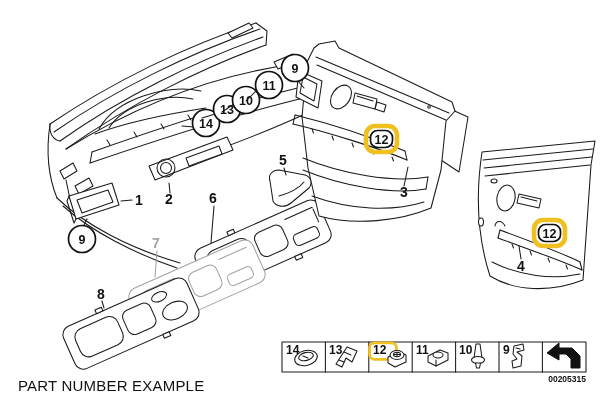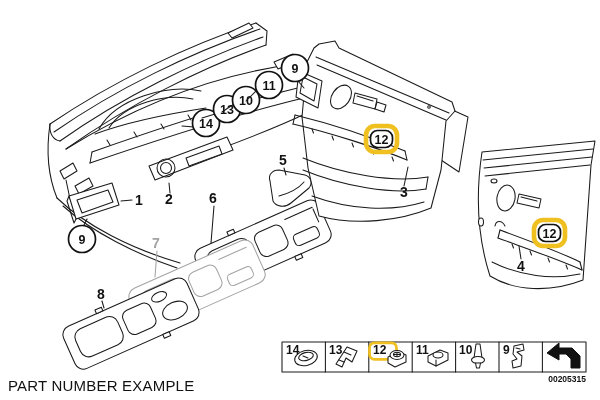--- a/index.html
+++ b/index.html
@@ -11,21 +11,21 @@
   text{font-family:"Liberation Sans",sans-serif;fill:#111;}
   .plabel{font-size:14px;font-weight:bold;}
   .plabel.muted{fill:var(--c-muted,#a3a3a3);}
   .clabel{font-size:12.5px;font-weight:bold;text-anchor:middle;}
   .cc{fill:#fff;stroke:#111;stroke-width:1.7;}
   .badge-ring{fill:none;stroke:var(--c-highlight,#f0c020);stroke-width:4.6;}
   .badge-core{fill:#fff;stroke:#111;stroke-width:1.7;}
   .legnum{font-size:12px;font-weight:bold;}
   .hlbox{fill:none;stroke:var(--c-highlight,#f0c020);stroke-width:2.8;}
   .docnum{font-size:8.5px;font-weight:bold;text-anchor:end;}
-  .caption{position:absolute;left:8px;top:377px;font-size:15px;color:#111;letter-spacing:.2px;}
+  .caption{position:absolute;left:18px;top:377px;font-size:15px;color:#111;letter-spacing:.2px;}
 </style>
 </head>
 <body>
 
 <div id="stage">
 <svg width="600" height="400" viewBox="0 0 600 400">
 
   <g>
     <path class="ln" d="M50,124 C112,82 186,46 256,23"></path>
     <path class="ln" d="M54,132 C116,89 190,53 260,29"></path>

